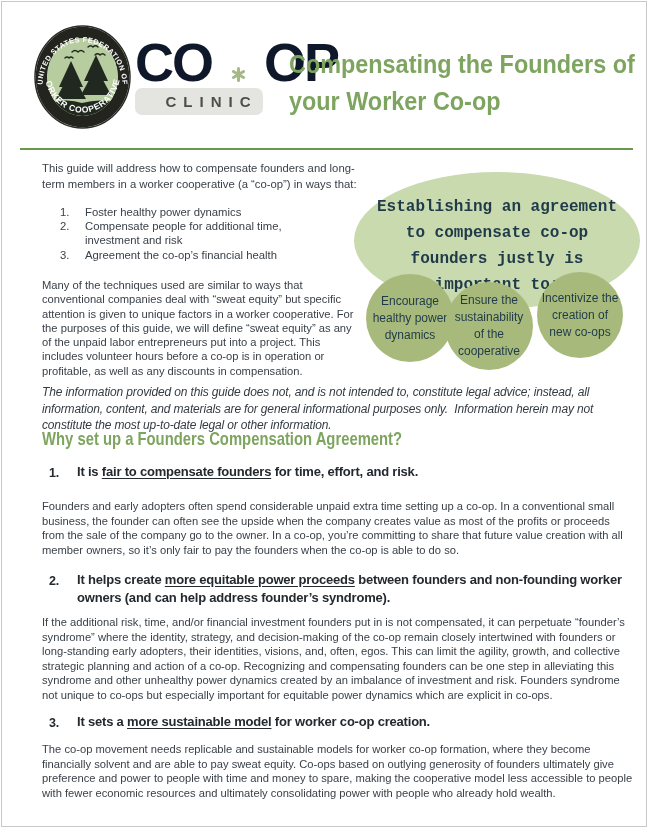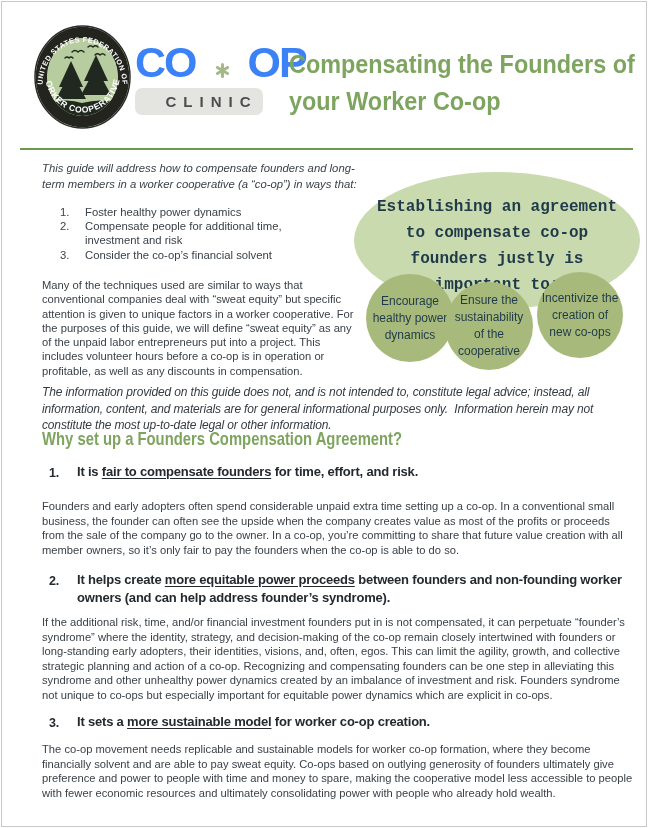--- a/index.html
+++ b/index.html
@@ -11,38 +11,38 @@
     border:1px solid #c9c9c9;
     font-family:"Liberation Sans",sans-serif;
     overflow:hidden;
     color:#3a4149;
   }
   
   .badge{position:absolute;left:32px;top:23px;}
   .brand{position:absolute;left:133px;top:36px;width:132px;}
   .brand-word{
     display:flex;align-items:center;height:48px;
-    font-size:43px;font-weight:700;letter-spacing:-2px;color:#3b82f6;gap:16px;
+    font-size:54px;font-weight:700;letter-spacing:-2px;color:#0f172a;gap:16px;
   }
   .brand-star{margin:2px 2px 0 3px;flex:0 0 auto;}
   .clinic-pill{
     margin-top:2px;width:128px;height:27px;background:#e4e4e1;border-radius:7px;
     display:flex;align-items:center;justify-content:center;
     font-size:15px;font-weight:700;color:#4d4d4b;letter-spacing:7px;padding-left:25px;
     box-sizing:border-box;
   }
   .doc-title{
     position:absolute;left:287px;top:44px;
     font-size:26px;font-weight:700;color:#7ea55f;line-height:37px;
     transform:scaleX(.9);transform-origin:left top;white-space:nowrap;
   }
   .divider{position:absolute;left:18px;top:146px;width:613px;height:2px;background:#68994d;}
 
   
-  .intro-lead{position:absolute;left:40px;top:159px;width:318px;font-size:11.3px;line-height:15.5px;font-style:italic;}
+  .intro-lead{position:absolute;left:40px;top:159px;width:318px;font-size:11.3px;line-height:15.5px;}
   .intro-list{position:absolute;left:58px;top:203px;width:285px;font-size:11.3px;line-height:14.2px;}
   .ilist-row{display:flex;}
   .ilist-num{width:25px;flex:0 0 auto;}
   .ilist-txt{width:253px;}
   .intro-para{position:absolute;left:40px;top:276px;width:318px;font-size:11.2px;line-height:14.3px;}
 
   
   .graphic{position:absolute;left:344px;top:167px;width:302px;height:216px;}
   .bubble{
     position:absolute;left:8px;top:3px;width:286px;height:137px;border-radius:50%;
@@ -150,21 +150,21 @@
     <div class="ilist-row">
       <span class="ilist-num">1.</span>
       <span class="ilist-txt">Foster healthy power dynamics</span>
     </div>
     <div class="ilist-row">
       <span class="ilist-num">2.</span>
       <span class="ilist-txt">Compensate people for additional time, investment and risk</span>
     </div>
     <div class="ilist-row">
       <span class="ilist-num">3.</span>
-      <span class="ilist-txt">Consider the co-op’s financial solvent</span>
+      <span class="ilist-txt">Agreement the co-op’s financial health</span>
     </div>
   </div>
 
   <div class="intro-para">Many of the techniques used are similar to ways that conventional companies deal with “sweat equity” but specific attention is given to unique factors in a worker cooperative. For the purposes of this guide, we will define “sweat equity” as any of the unpaid labor entrepreneurs put into a project. This includes volunteer hours before a co-op is in operation or profitable, as well as any discounts in compensation.</div>
 
   <div class="graphic">
     <div class="bubble">
       <div class="bubble-text">Establishing an agreement to compensate co-op founders justly is important to:</div>
     </div>
     <div class="benefit-circle c1">Encourage healthy power dynamics</div>

